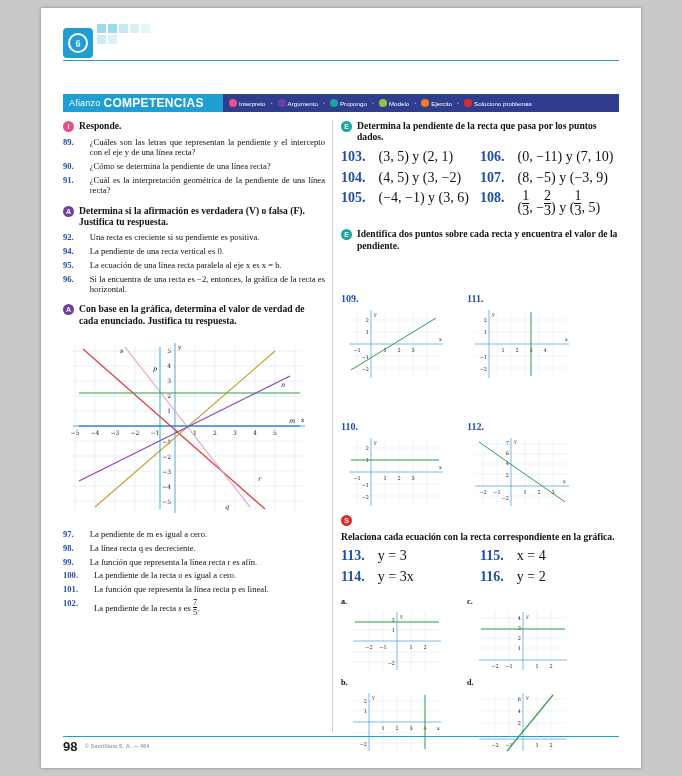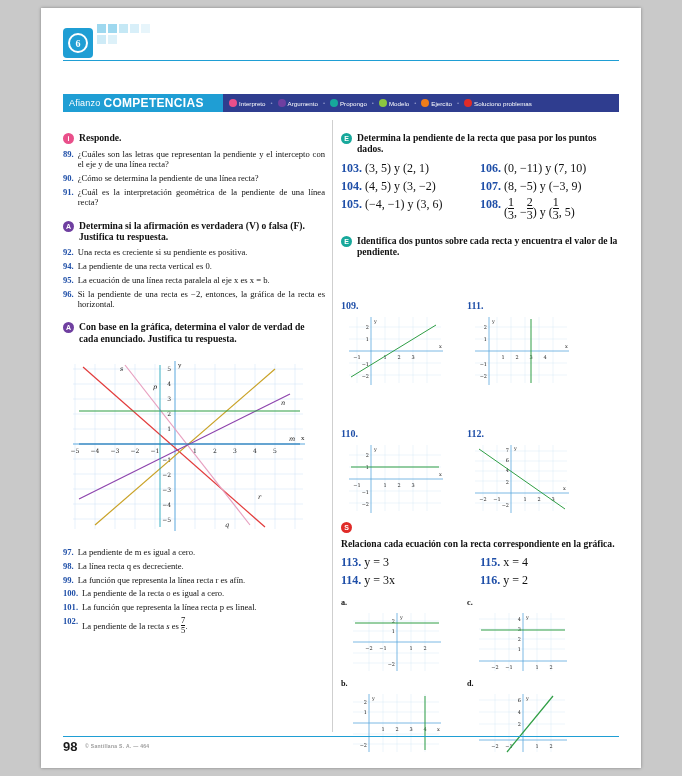--- a/index.html
+++ b/index.html
@@ -46,36 +46,36 @@
   .cchip{display:flex;align-items:center;gap:2px;}
   .cdot{width:8px;height:8px;border-radius:50%;display:inline-block;
         font-size:5px;color:#fff;text-align:center;line-height:8px;}
   .csep{color:#8b93c6;font-size:6px;}
 
   
   .colL{position:absolute;left:22px;top:112px;width:262px;}
   .colR{position:absolute;left:300px;top:112px;width:278px;}
   .vrule{position:absolute;left:291px;top:112px;width:1px;height:612px;background:#cfcfcf;}
 
-  .sechead{display:flex;align-items:flex-start;gap:5px;margin-bottom:5px;margin-top:12px;}
+  .sechead{display:flex;align-items:flex-start;gap:5px;margin-bottom:5px;}
   .sechead .badge{
     width:11px;height:11px;border-radius:50%;flex:0 0 11px;margin-top:1px;
     color:#fff;font-size:7px;line-height:11px;text-align:center;
     font-family:"Liberation Sans",sans-serif;font-weight:bold;
   }
   .sechead .txt{font-size:9.6px;font-weight:bold;color:#111;line-height:1.18;}
 
   .qlist{margin:0 0 9px 0;padding:0;list-style:none;}
-  .qitem{display:flex;gap:4px;margin-bottom:3.5px;font-size:8.6px;line-height:1.2;color:#111;}
+  .qitem{display:flex;gap:16px;margin-bottom:3.5px;font-size:8.6px;line-height:1.2;color:#111;}
   .qnum{color:#1f4fa8;font-weight:bold;flex:0 0 auto;}
   .qtxt{flex:1 1 auto;text-align:justify;}
 
   
   .pairgrid{display:flex;flex-wrap:wrap;margin-bottom:8px;}
-  .pair{width:50%;display:flex;gap:3px;font-size:12px;line-height:1.35;margin-bottom:2px;color:#111;}
+  .pair{width:50%;display:flex;gap:13px;font-size:14px;line-height:1.35;margin-bottom:2px;color:#111;}
   .pair .n{color:#1f4fa8;font-weight:bold;}
 
   
   .gridrow{display:flex;gap:16px;margin-bottom:4px;}
   .gcell{width:110px;}
   .glabel{font-size:10px;color:#1f4fa8;font-weight:bold;margin-bottom:2px;margin-top:37px;}
   .gletter{font-size:8.2px;color:#111;font-weight:bold;margin-bottom:2px;}
   .gbox{width:108px;height:74px;border:0;position:relative;background:#fff;}
   .gbox.sm{height:66px;}
   svg{display:block;}
@@ -183,21 +183,21 @@
       <li class="qitem">
         <span class="qnum">94.</span>
         <span class="qtxt">La pendiente de una recta vertical es 0.</span>
       </li>
       <li class="qitem">
         <span class="qnum">95.</span>
         <span class="qtxt">La ecuación de una línea recta paralela al eje x es x = b.</span>
       </li>
       <li class="qitem">
         <span class="qnum">96.</span>
-        <span class="qtxt">Si la pendiente de una recta es −2, entonces, la gráfica de la recta es horizontal.</span>
+        <span class="qtxt">Si la encuentra de una recta es −2, entonces, la gráfica de la recta es horizontal.</span>
       </li>
     </ul>
 
     <div class="sechead">
       <span class="badge" style="background:#6f3fa0">A</span>
       <span class="txt">Con base en la gráfica, determina el valor de verdad de cada enunciado. Justifica tu respuesta.</span>
     </div>
 
     <svg class="biggraph" viewBox="0 0 250 190">
       <g stroke="#cfe3f5" stroke-width="0.5">

